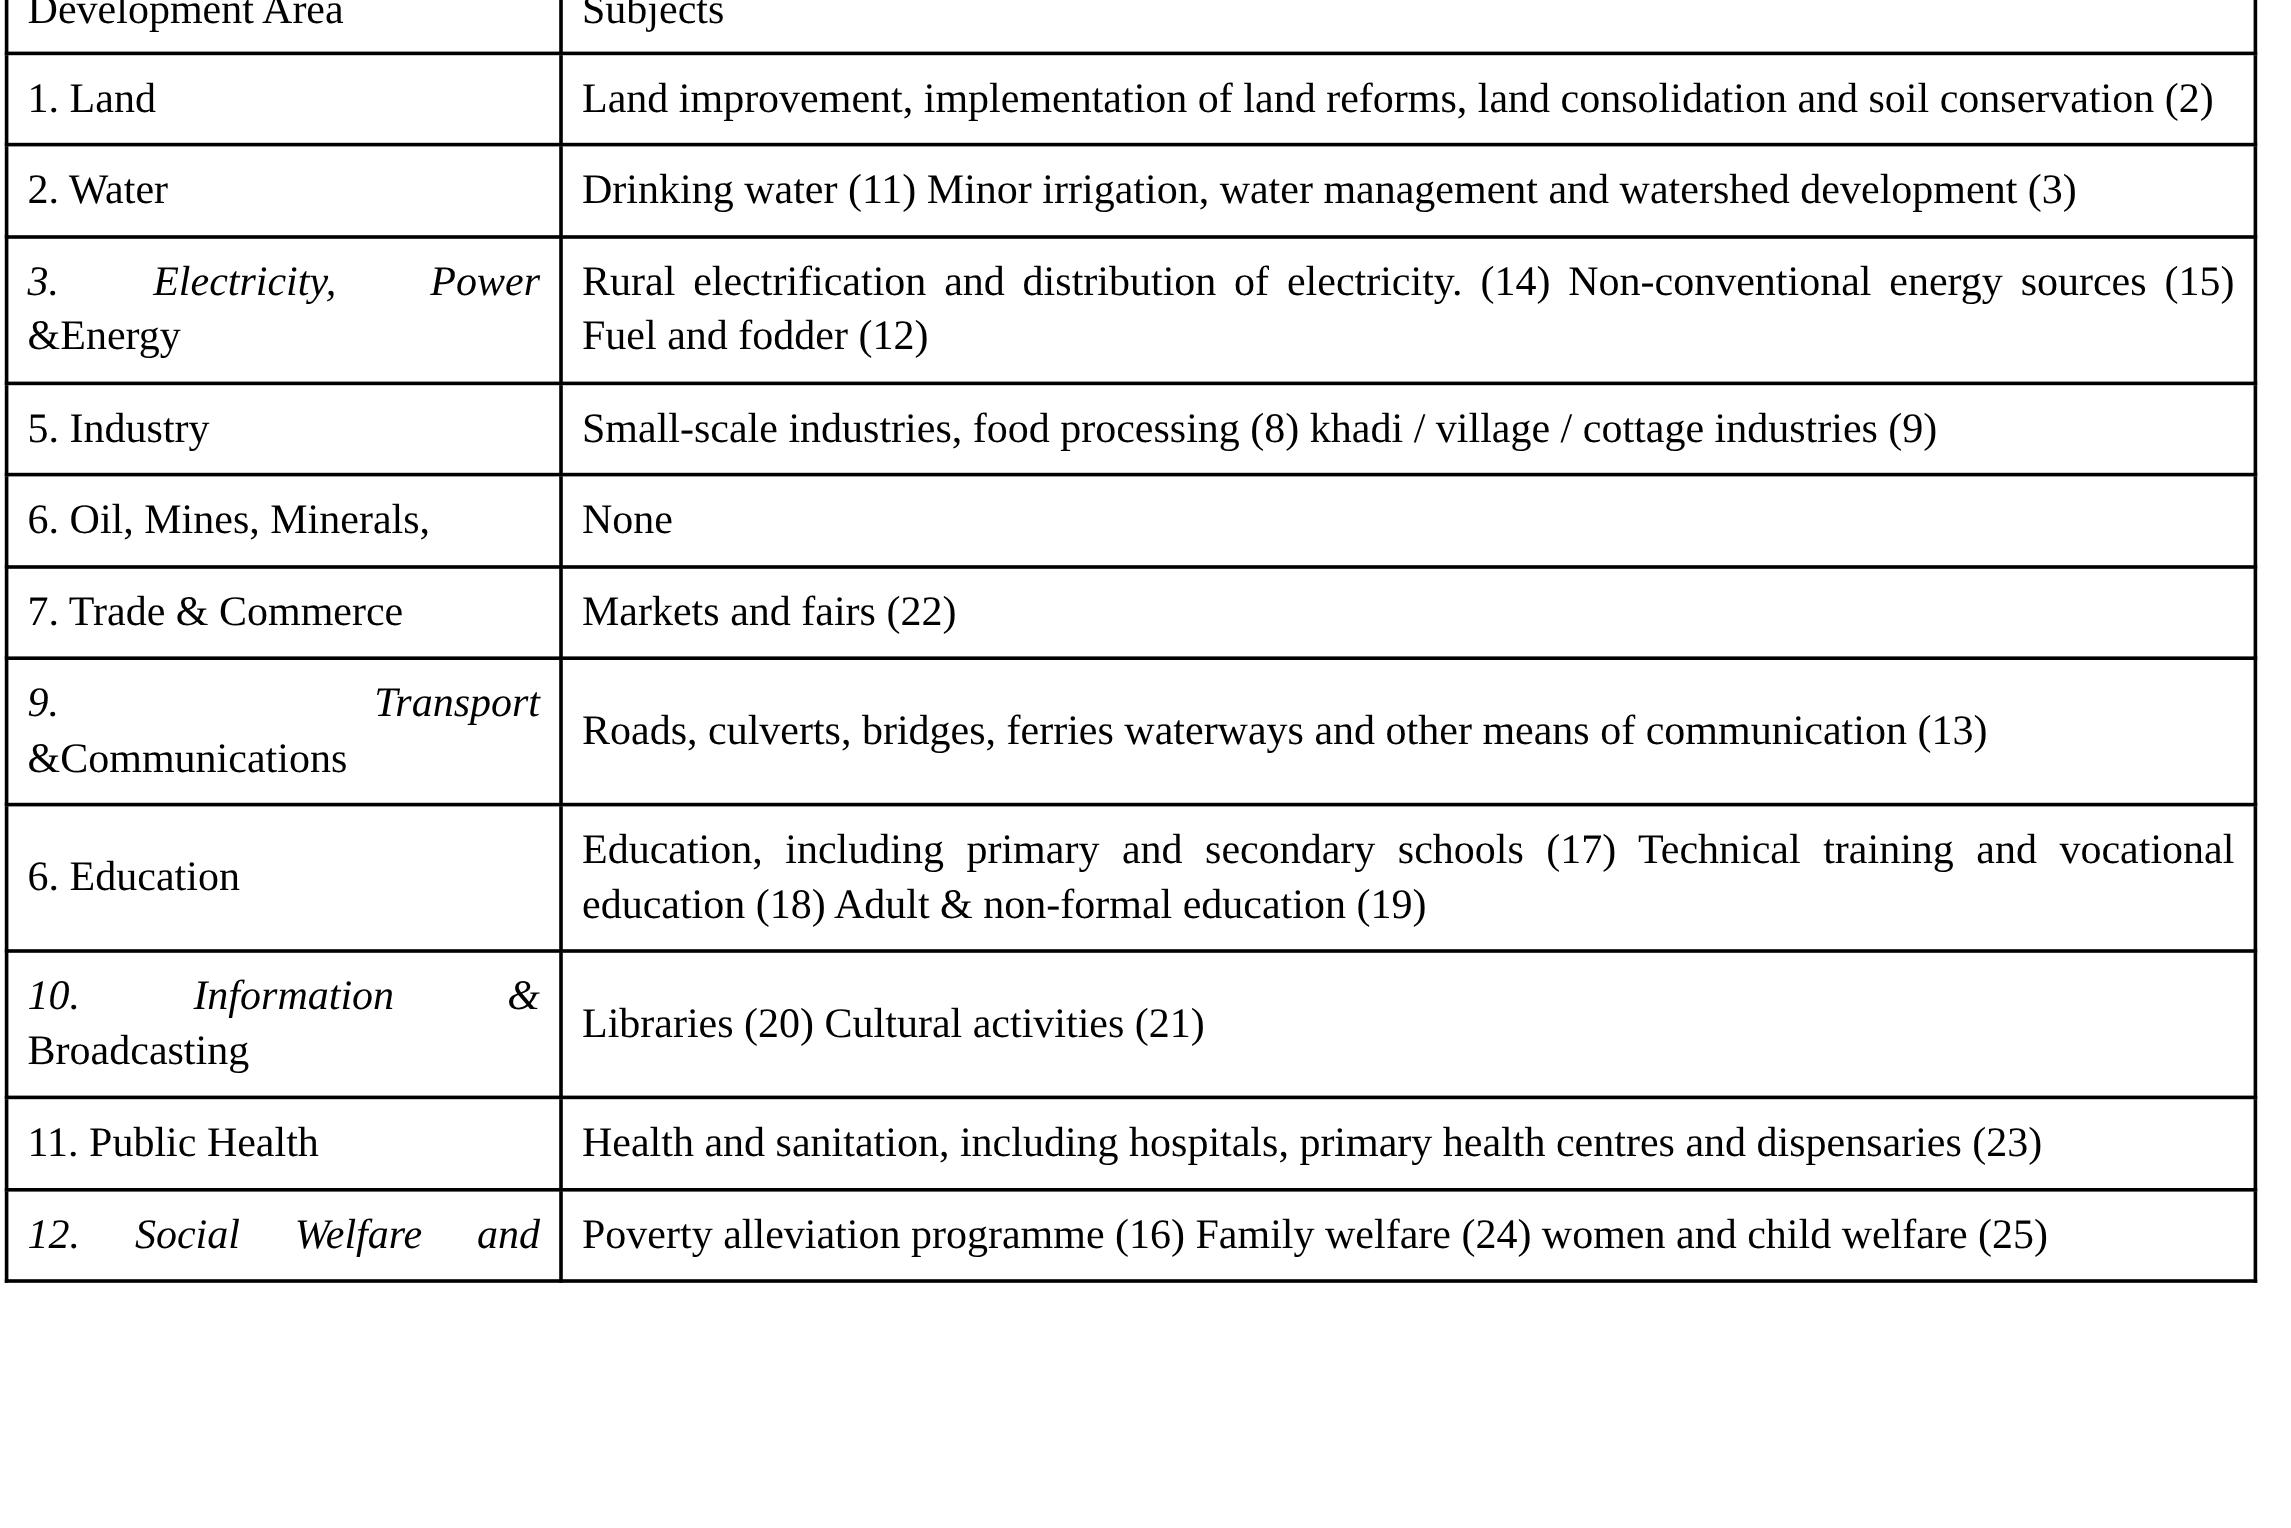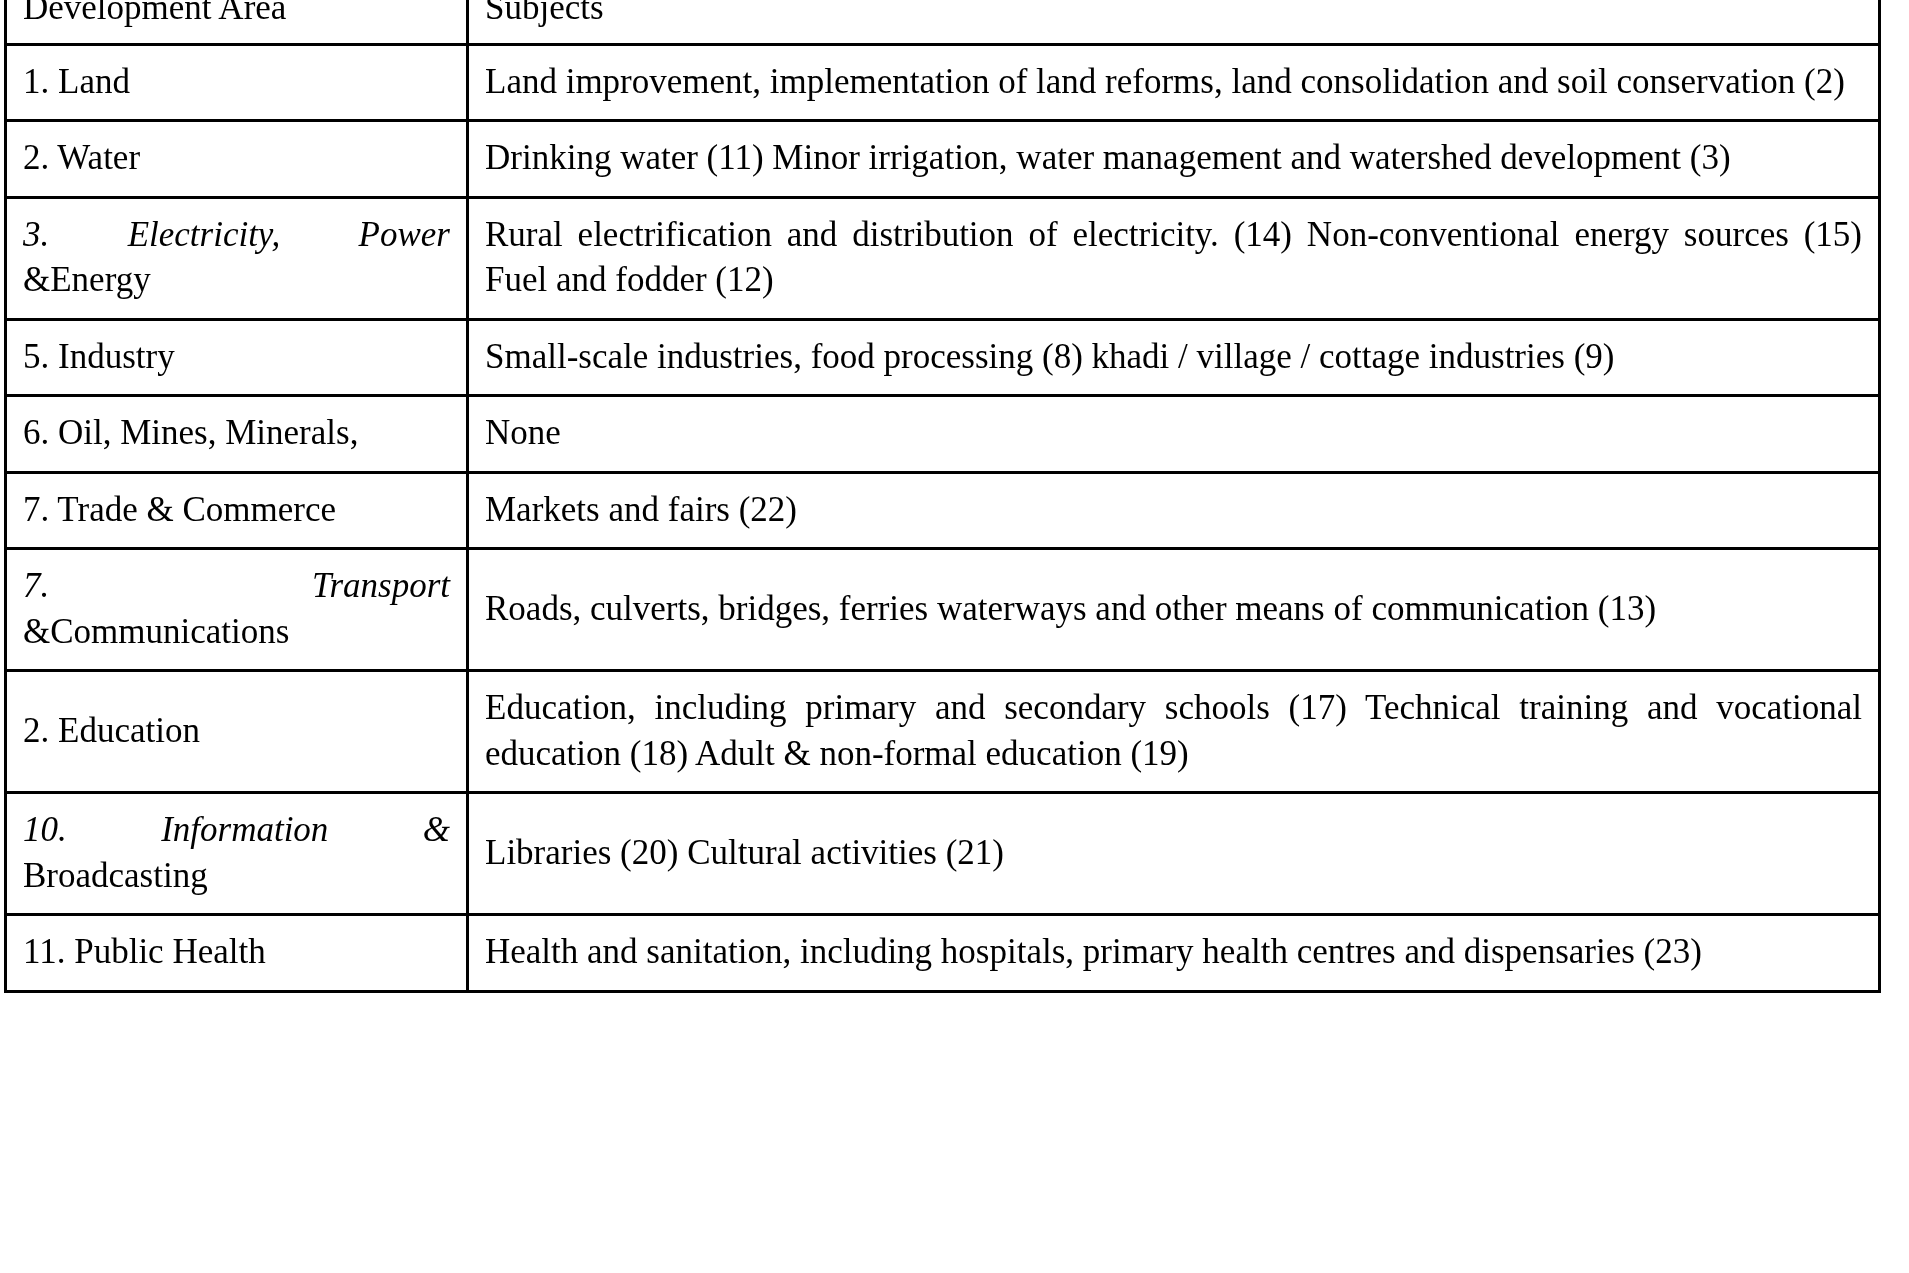--- a/index.html
+++ b/index.html
@@ -156,31 +156,31 @@
           <td class="cell-area">
             <span class="plain-line">7. Trade &amp; Commerce</span>
           </td>
           <td class="cell-subjects">
             <span class="plain-line">Markets and fairs (22)</span>
           </td>
         </tr>
 
         <tr>
           <td class="cell-area">
-            <span class="justify-line">7. Transport</span>
+            <span class="justify-line">9. Transport</span>
             <span class="plain-line">&amp;Communications</span>
           </td>
           <td class="cell-subjects">
             <span class="plain-line">Roads, culverts, bridges, ferries waterways and other means of communication (13)</span>
           </td>
         </tr>
 
         <tr>
           <td class="cell-area">
-            <span class="plain-line">2. Education</span>
+            <span class="plain-line">6. Education</span>
           </td>
           <td class="cell-subjects">
             <span class="jtext">Education, including primary and secondary schools (17) Technical training and vocational education (18) Adult &amp; non-formal education (19)</span>
           </td>
         </tr>
 
         <tr>
           <td class="cell-area">
             <span class="justify-line">10. Information &amp;</span>
             <span class="plain-line">Broadcasting</span>
@@ -192,16 +192,24 @@
 
         <tr>
           <td class="cell-area">
             <span class="plain-line">11. Public Health</span>
           </td>
           <td class="cell-subjects">
             <span class="plain-line">Health and sanitation, including hospitals, primary health centres and dispensaries (23)</span>
           </td>
         </tr>
 
+        <tr>
+          <td class="cell-area">
+            <span class="justify-line">12. Social Welfare and</span>
+          </td>
+          <td class="cell-subjects">
+            <span class="plain-line">Poverty alleviation programme (16) Family welfare (24) women and child welfare (25)</span>
+          </td>
+        </tr>
       </tbody>
     </table>
   </div>
 </div>
 
 </body></html>

